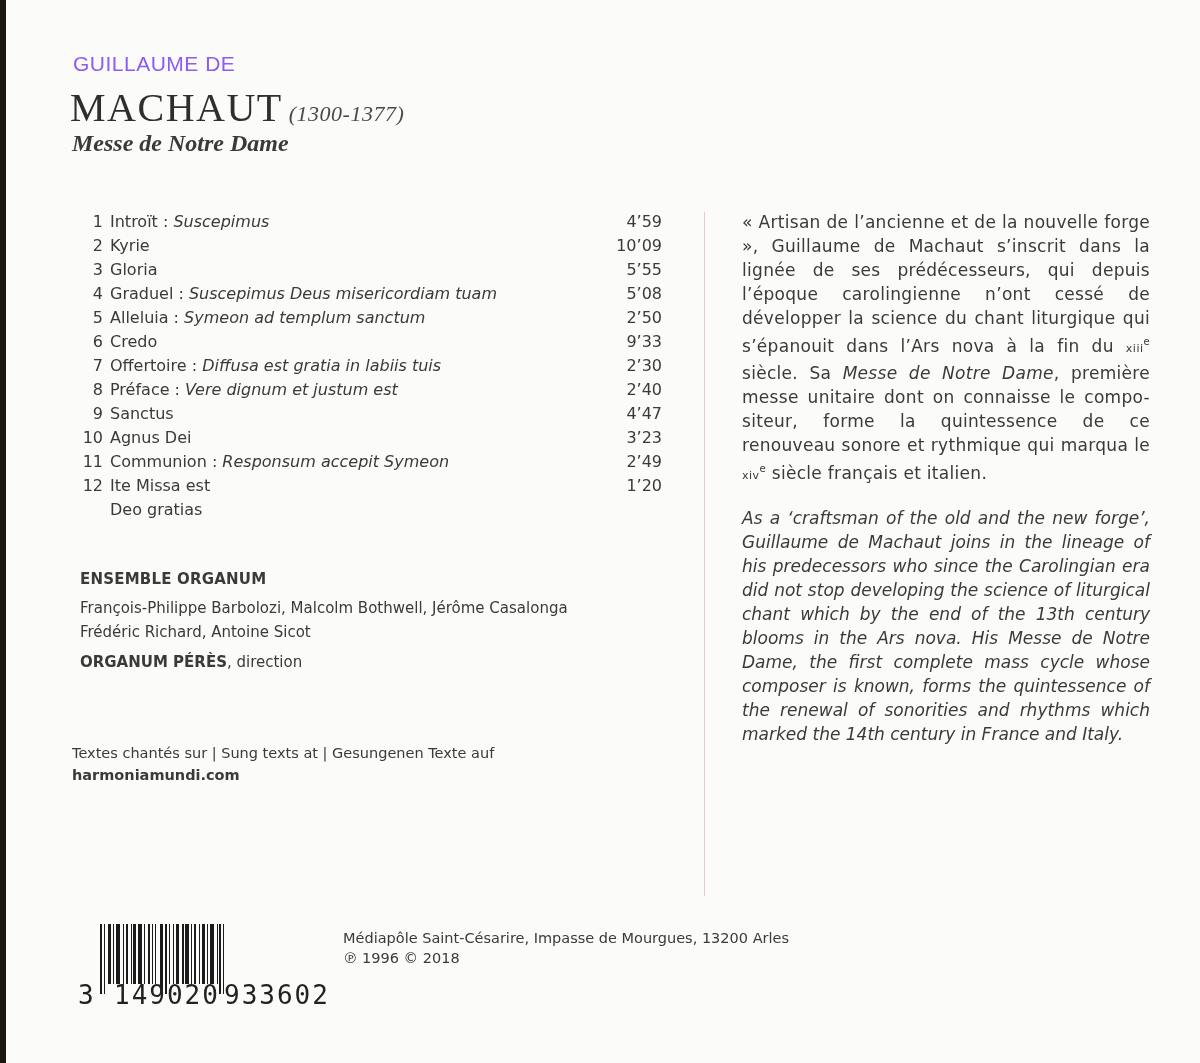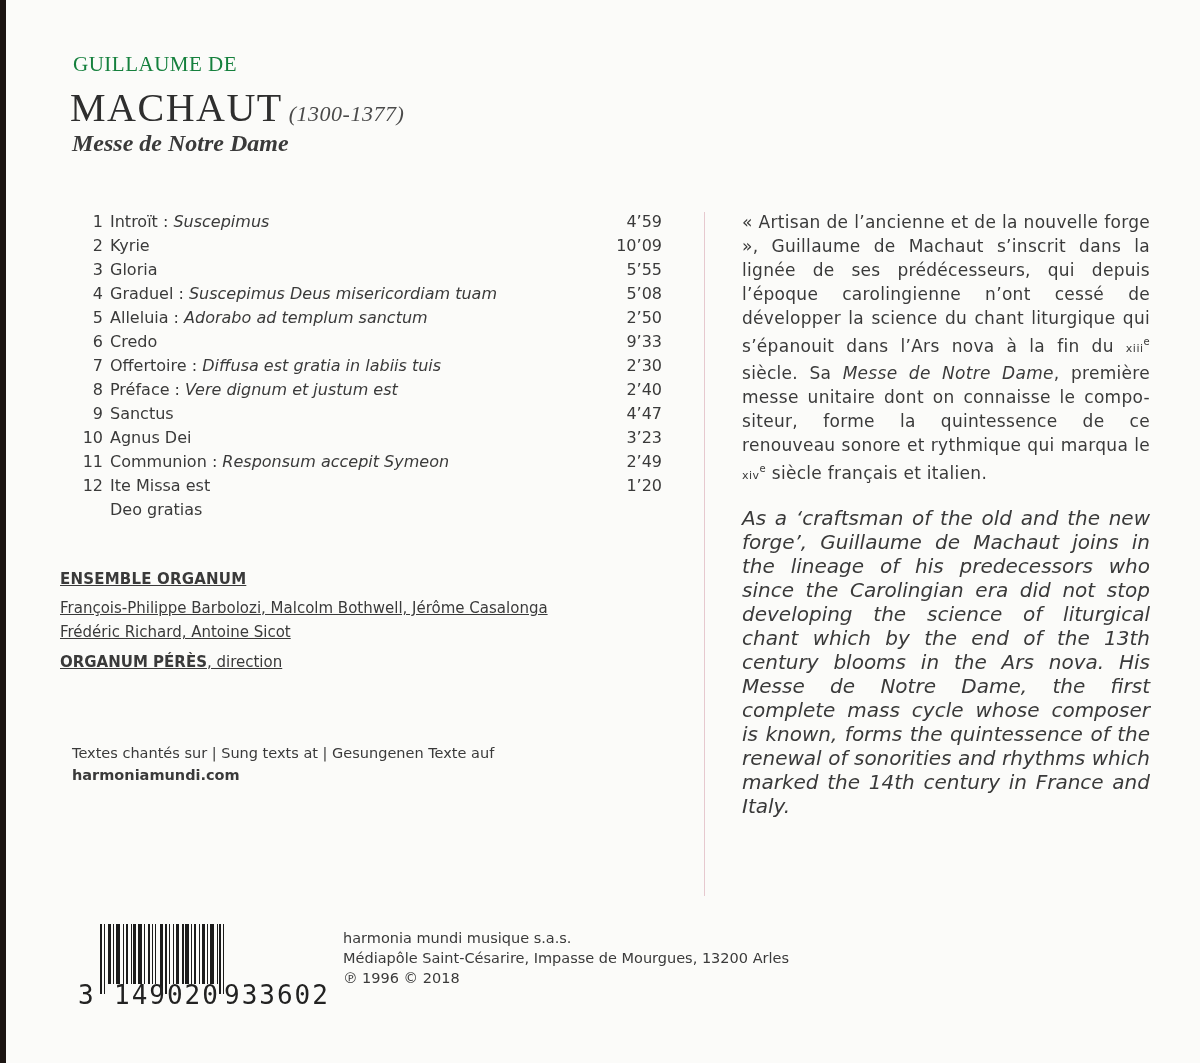--- a/index.html
+++ b/index.html
@@ -4,47 +4,47 @@
 <style>
   html, body { margin: 0; padding: 0; }
   body {
     width: 1200px; height: 1063px; position: relative; overflow: hidden;
     background: #fbfbf9;
     font-family: "DejaVu Sans", "Liberation Sans", sans-serif;
     color: #3a3a3a;
   }
   .edge-strip { position: absolute; left: 0; top: 0; width: 6px; height: 1063px; background: #1c1512; }
 
-  .composer-first { position: absolute; left: 73px; top: 52px; font-size: 21px; letter-spacing: 0.5px; color: #15803d; font-family: Liberation Serif, serif; }
+  .composer-first { position: absolute; left: 73px; top: 52px; font-size: 21px; letter-spacing: 0.5px; color: #8b5cf6; font-family: Liberation Sans, sans-serif; }
   .composer-last { position: absolute; left: 70px; top: 84px; font-size: 40px; letter-spacing: 1.5px; color: #2e2e2e; font-family: "Liberation Serif", serif; }
   .composer-last .dates { font-size: 22px; font-style: italic; letter-spacing: 0.5px; color: #4a4a4a; margin-left: 6px; }
   .work-title { position: absolute; left: 72px; top: 130px; font-size: 24px; font-style: italic; font-weight: bold; color: #3a3a3a; font-family: "Liberation Serif", serif; }
 
   .tracklist { position: absolute; left: 82px; top: 210px; width: 580px; font-size: 16px; }
   .track { position: relative; height: 24px; line-height: 24px; white-space: nowrap; }
   .track .num { position: absolute; left: 0; width: 21px; text-align: right; }
   .track .title { position: absolute; left: 28px; }
   .track .title i { font-style: italic; }
   .track .dur { position: absolute; right: 0; text-align: center; }
 
-  .ensemble { position: absolute; left: 60px; top: 570px; font-size: 15px; text-decoration: underline; }
+  .ensemble { position: absolute; left: 80px; top: 570px; font-size: 15px; }
   .ensemble .name { font-weight: bold; font-size: 15px; letter-spacing: 0.2px; margin-bottom: 8px; }
   .ensemble .members div { line-height: 24px; font-size: 15px; }
   .ensemble .director { margin-top: 6px; line-height: 24px; font-size: 15px; }
   .ensemble .director b { font-weight: bold; }
 
   .texts-note { position: absolute; left: 72px; top: 742px; font-size: 14.5px; line-height: 22px; }
   .texts-note .site { font-weight: bold; }
 
   .divider { position: absolute; left: 704px; top: 212px; width: 1px; height: 684px; background: #e6c9cf; }
 
   .notes-fr { position: absolute; left: 742px; top: 210px; width: 408px; font-size: 17px; line-height: 24px; text-align: justify; color: #3a3a3a; letter-spacing: 0.3px; }
   .notes-fr .sc { font-size: 11px; letter-spacing: 0.5px; }
   .notes-fr sup { font-size: 10px; }
-  .notes-en { position: absolute; left: 742px; top: 506px; width: 408px; font-size: 20px; line-height: 24px; text-align: justify; font-style: italic; color: #3a3a3a; }
+  .notes-en { position: absolute; left: 742px; top: 506px; width: 408px; font-size: 17px; line-height: 24px; text-align: justify; font-style: italic; color: #3a3a3a; }
 
   .barcode { position: absolute; left: 78px; top: 922px; width: 256px; height: 100px; }
   .barcode .bars { position: absolute; left: 22px; top: 2px; width: 230px; height: 62px; display: flex; align-items: flex-start; }
   .barcode .bar { background: #1b1b1b; height: 60px; }
   .barcode .bar.guard { height: 70px; }
   .barcode .digits { position: absolute; top: 58px; font-size: 26px; font-family: "DejaVu Sans Mono", monospace; color: #222; letter-spacing: 2px; }
 
   .footer { position: absolute; left: 343px; top: 928px; font-size: 14.5px; color: #3a3a3a; }
   .footer .total { margin-bottom: 8px; line-height: 20px; }
   .footer .pub div { line-height: 20px; }
@@ -76,21 +76,21 @@
       <span class="title"><span>Gloria</span><i></i></span>
       <span class="dur">5’55</span>
     </div>
     <div class="track">
       <span class="num">4</span>
       <span class="title"><span>Graduel : </span><i>Suscepimus Deus misericordiam tuam</i></span>
       <span class="dur">5’08</span>
     </div>
     <div class="track">
       <span class="num">5</span>
-      <span class="title"><span>Alleluia : </span><i>Adorabo ad templum sanctum</i></span>
+      <span class="title"><span>Alleluia : </span><i>Symeon ad templum sanctum</i></span>
       <span class="dur">2’50</span>
     </div>
     <div class="track">
       <span class="num">6</span>
       <span class="title"><span>Credo</span><i></i></span>
       <span class="dur">9’33</span>
     </div>
     <div class="track">
       <span class="num">7</span>
       <span class="title"><span>Offertoire : </span><i>Diffusa est gratia in labiis tuis</i></span>
@@ -213,17 +213,16 @@
       <div class="bar guard" style="width: 1px;"></div>
       <div style="width: 3px;"></div>
     </div>
   <div class="digits" style="left:0px;">3</div>
   <div class="digits" style="left:36px;">149020</div>
   <div class="digits" style="left:146px;">933602</div>
 </div>
 
 <div class="footer">
   <div class="pub">
-    <div>harmonia mundi musique s.a.s.</div>
     <div>Médiapôle Saint-César‍ire, Impasse de Mourgues, 13200 Arles</div>
     <div>℗ 1996 © 2018</div>
   </div>
 </div>
 
 </body></html>

